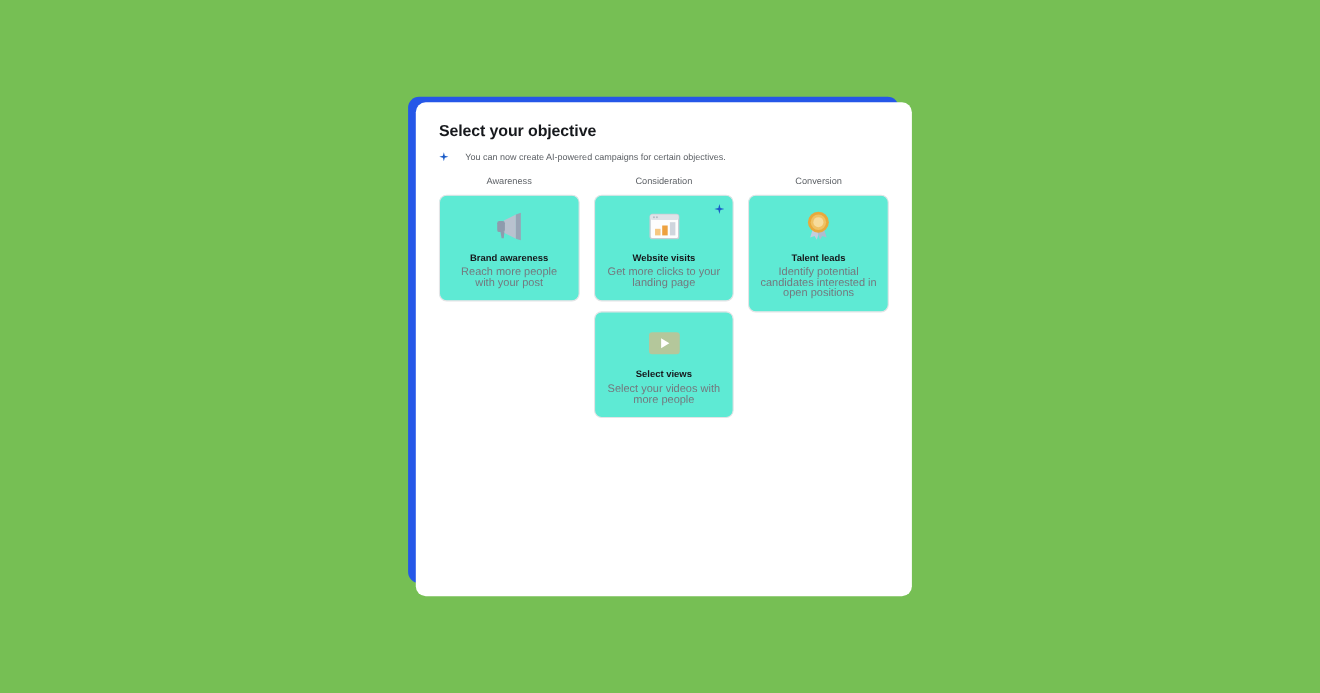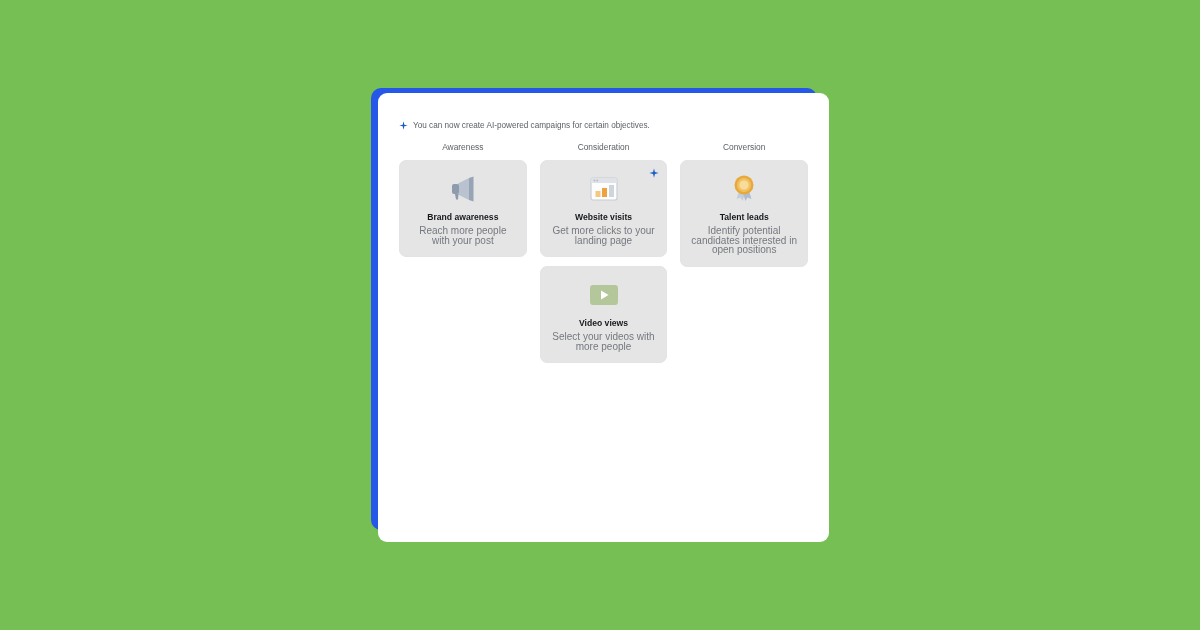--- a/index.html
+++ b/index.html
@@ -51,21 +51,21 @@
     font-size: 14.5px;
     font-weight: bold;
     color: #16181c;
     letter-spacing: -0.1px;
     line-height: 17px;
   }
 
   .ai-note {
     display: flex;
     align-items: center;
-    gap: 5px;
+    gap: 15px;
     margin-top: 8px;
     font-size: 8.2px;
     color: #5d6166;
     line-height: 11px;
   }
 
   .sparkle-sm { flex: 0 0 auto; display: block; }
 
   
   .columns {
@@ -80,21 +80,21 @@
     text-align: center;
     font-size: 8.4px;
     color: #5d6166;
     line-height: 12px;
     padding-bottom: 7px;
   }
 
   
   .obj-card {
     position: relative;
-    background: #e5e5e5;
+    background: #5eead4;
     border: 1px solid #e3e4e6;
     border-radius: 7px;
     padding: 12px 9px 11px 9px;
     margin-bottom: 9px;
     text-align: center;
   }
 
   .card-icon {
     height: 32px;
     display: flex;
@@ -125,20 +125,21 @@
   }
 </style>
 </head>
 <body>
 
 <div class="modal-wrap">
   <div class="blue-backing"></div>
 
   <div class="modal-card">
 
+    <div class="modal-title">Select your objective</div>
 
     <div class="ai-note">
       <svg class="sparkle-sm" width="9" height="9" viewBox="0 0 16 16">
         <path d="M8 0.6 L9.5 6.5 L15.4 8 L9.5 9.5 L8 15.4 L6.5 9.5 L0.6 8 L6.5 6.5 Z" fill="#1b5cc8"></path>
       </svg>
       <span>You can now create AI-powered campaigns for certain objectives.</span>
     </div>
 
     <div class="columns">
 
@@ -182,21 +183,21 @@
         </div>
 
 
         <div class="obj-card">
           <div class="card-icon">
             <svg width="32" height="24" viewBox="0 0 32 24">
               <rect x="2" y="2" width="28" height="20" rx="3" fill="#b4c79b"></rect>
               <path d="M13 7.5 L20.5 12 L13 16.5 Z" fill="#ffffff"></path>
             </svg>
           </div>
-          <div class="card-title">Video views</div>
+          <div class="card-title">Select views</div>
           <div class="card-desc">Select your videos with more people</div>
         </div>
       </div>
 
       <div class="column">
         <div class="col-head">Conversion</div>
 
 
         <div class="obj-card">
           <div class="card-icon">

